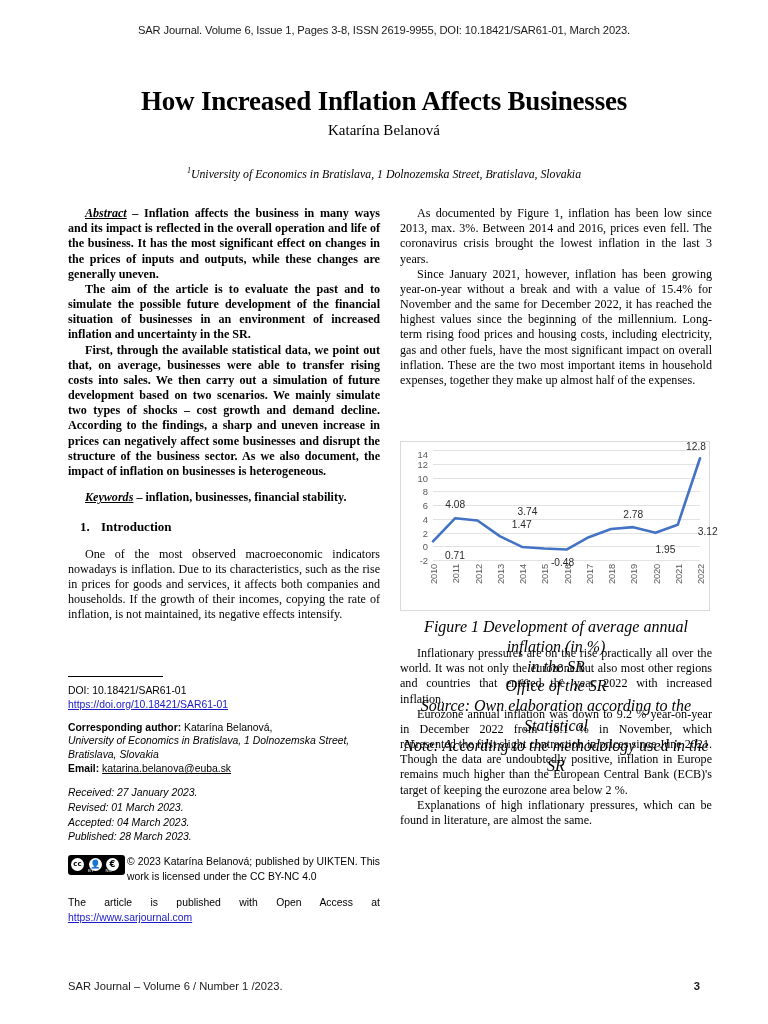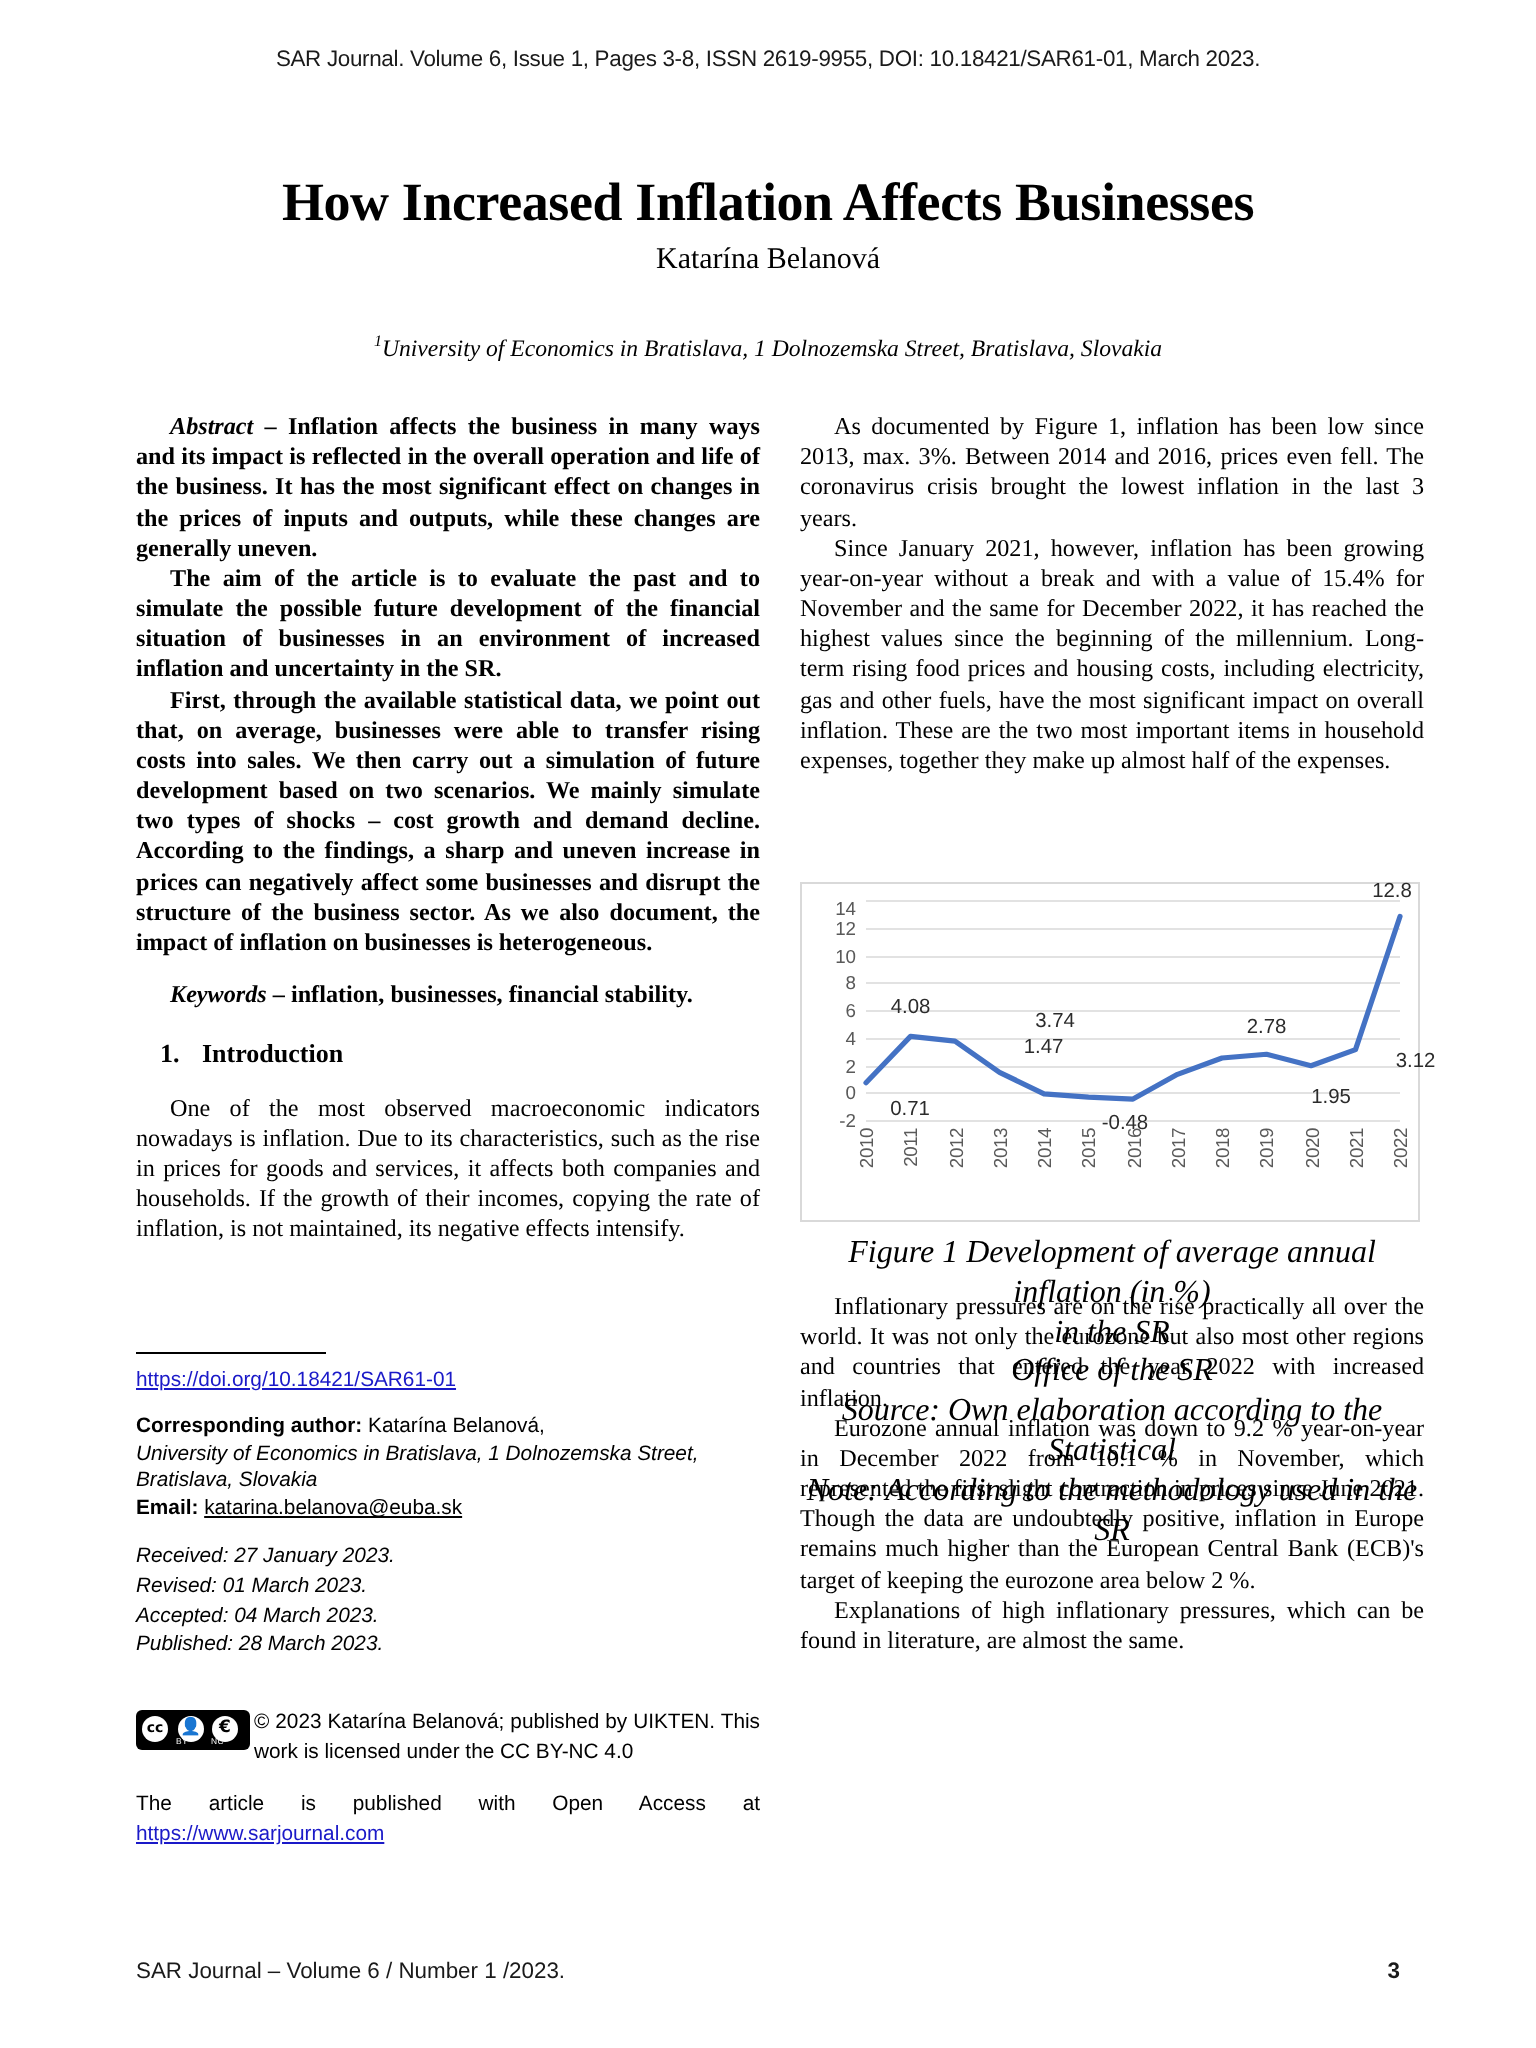--- a/index.html
+++ b/index.html
@@ -83,21 +83,21 @@
     margin: 0;
     text-indent: 17px;
   }
   .abstract-block p {
     font-weight: bold;
     text-align: justify;
   }
   .abstract-block .kw {
     margin-top: 11px;
   }
-  em.lbl { font-style: italic; }
+  em.lbl { font-style: italic; text-decoration: underline; }
 
   h2.section {
     font-size: 13px;
     font-weight: bold;
     margin: 14px 0 11px 12px;
     text-indent: 0;
   }
   h2.section .num { display: inline-block; width: 21px; }
 
   
@@ -290,20 +290,21 @@
     <h2 class="section">
       <span class="num">1.</span><span>Introduction</span>
     </h2>
 
     <p>One of the most observed macroeconomic indicators nowadays is inflation. Due to its characteristics, such as the rise in prices for goods and services, it affects both companies and households. If the growth of their incomes, copying the rate of inflation, is not maintained, its negative effects intensify.</p>
   </div>
 
   <div class="foot-rule"></div>
 
   <div class="footnote">
+    <div class="doi">DOI: 10.18421/SAR61-01</div>
     <div><span class="link">https://doi.org/10.18421/SAR61-01</span></div>
     <div class="grp">
       <span class="ca-name">Corresponding author:</span><span> Katarína Belanová,</span>
       <div class="ital">University of Economics in Bratislava, 1 Dolnozemska Street, Bratislava, Slovakia</div>
       <div><span class="emaillbl">Email:</span> <span class="email">katarina.belanova@euba.sk</span></div>
     </div>
     <div class="dates">
       <div>Received: 27 January 2023.</div>
       <div>Revised:  01  March 2023.</div>
       <div>Accepted: 04  March 2023.</div>

